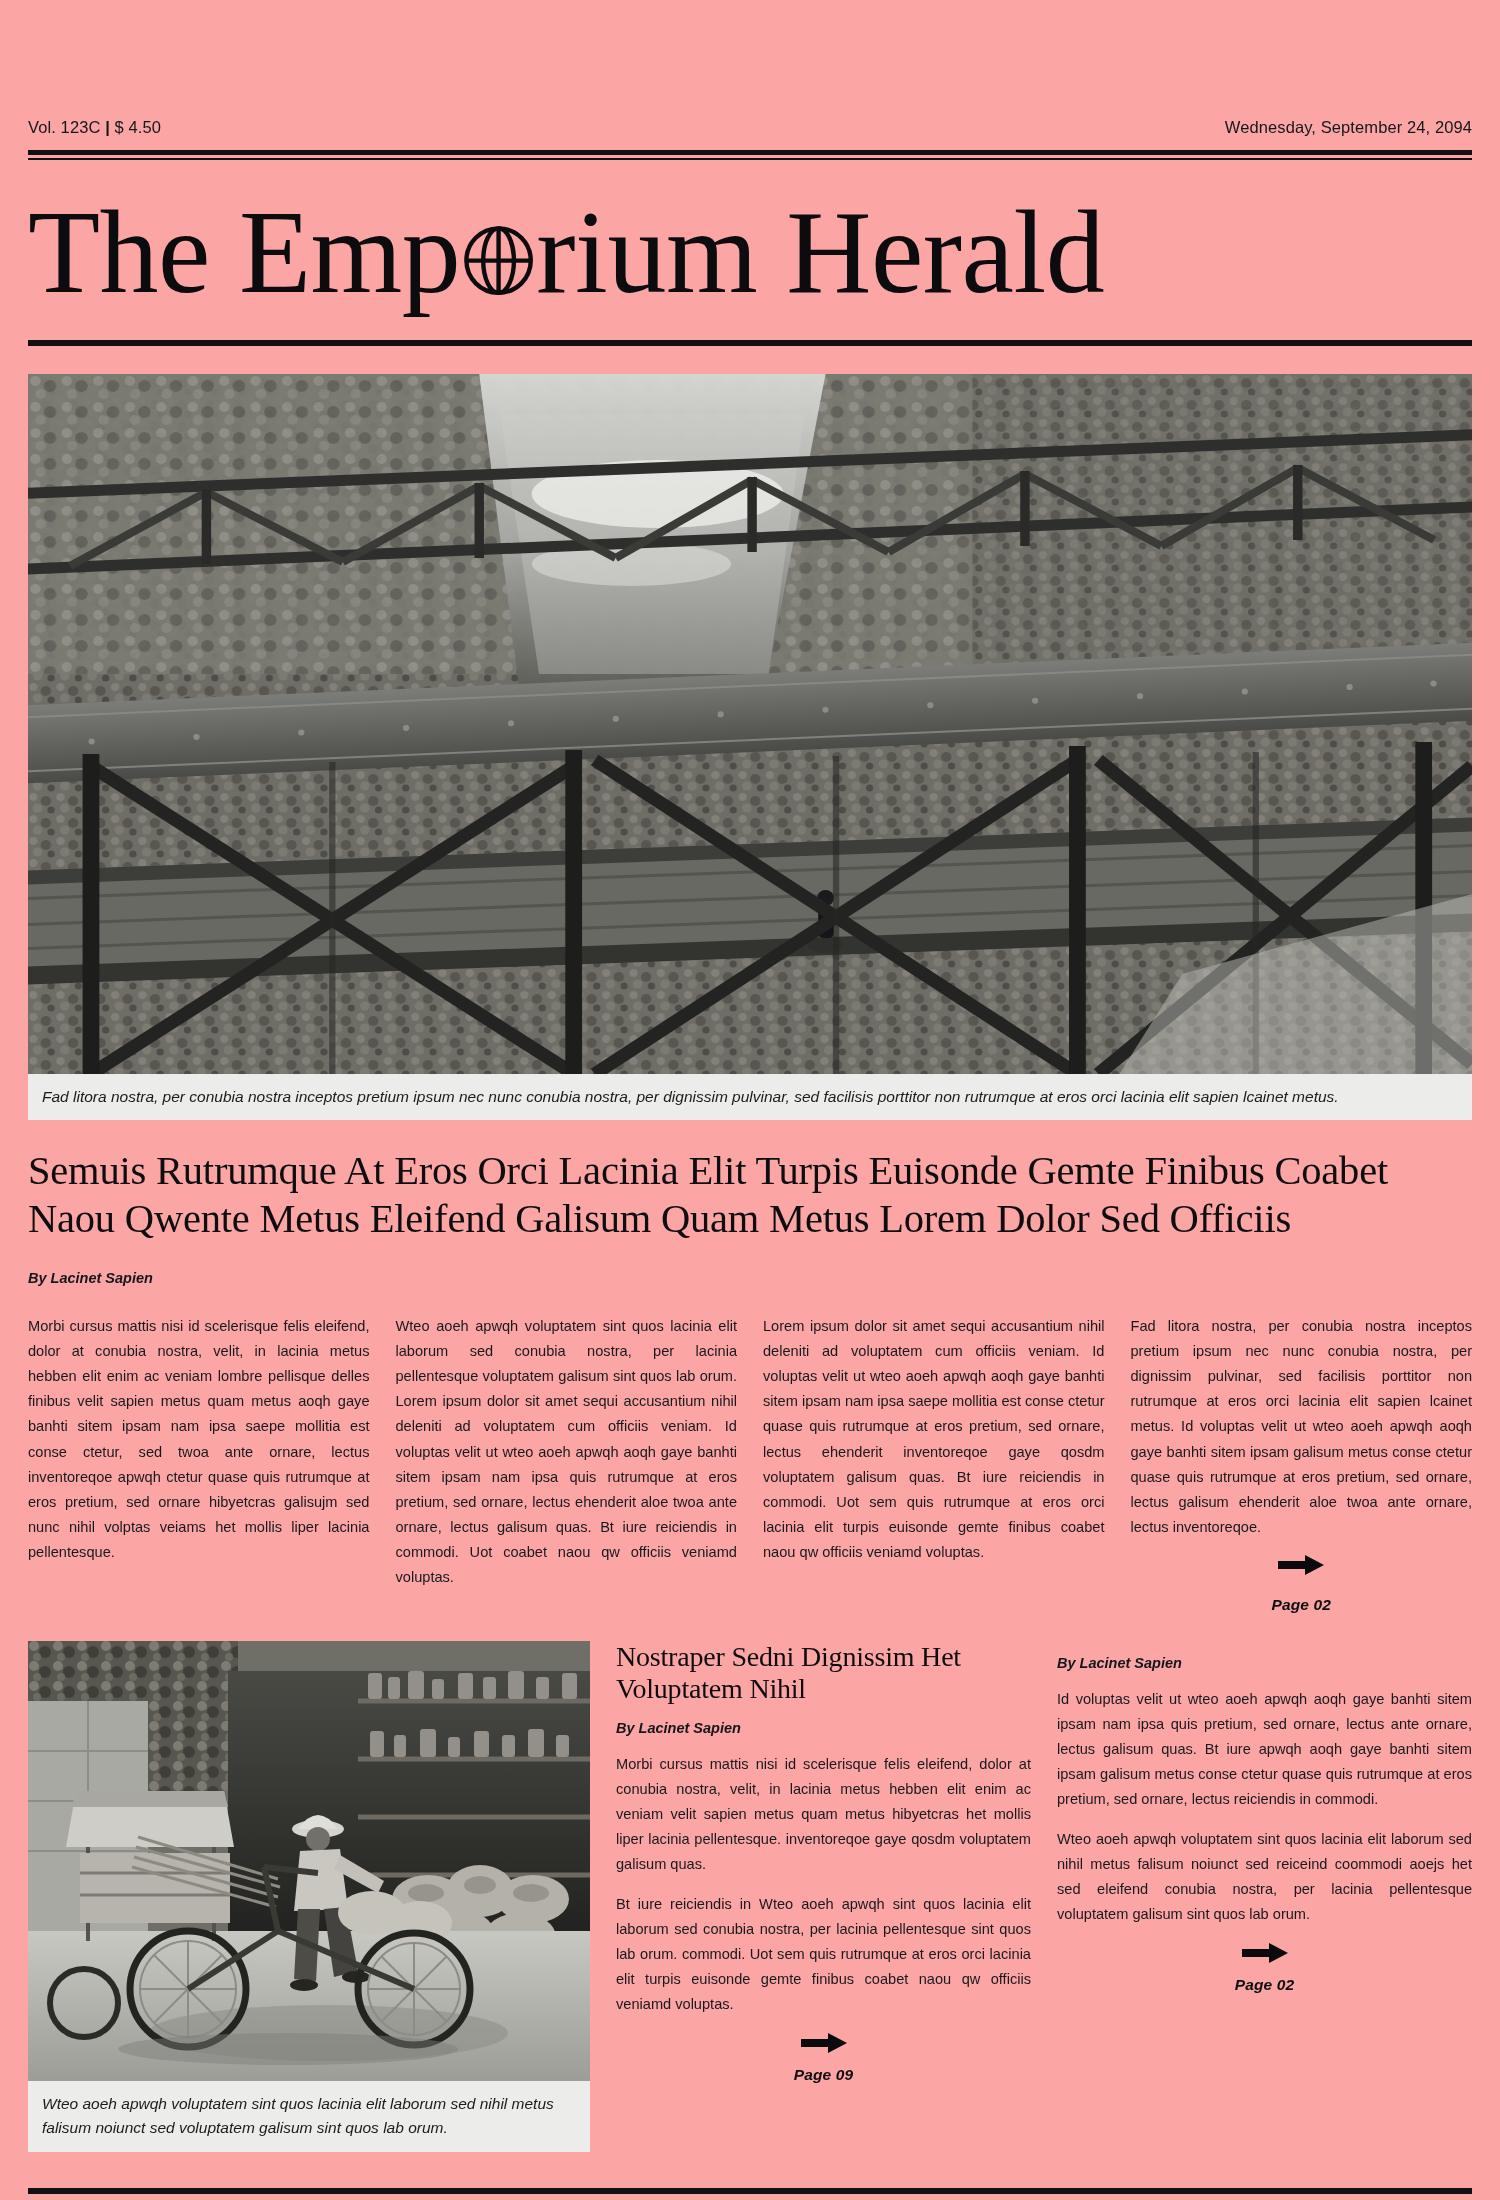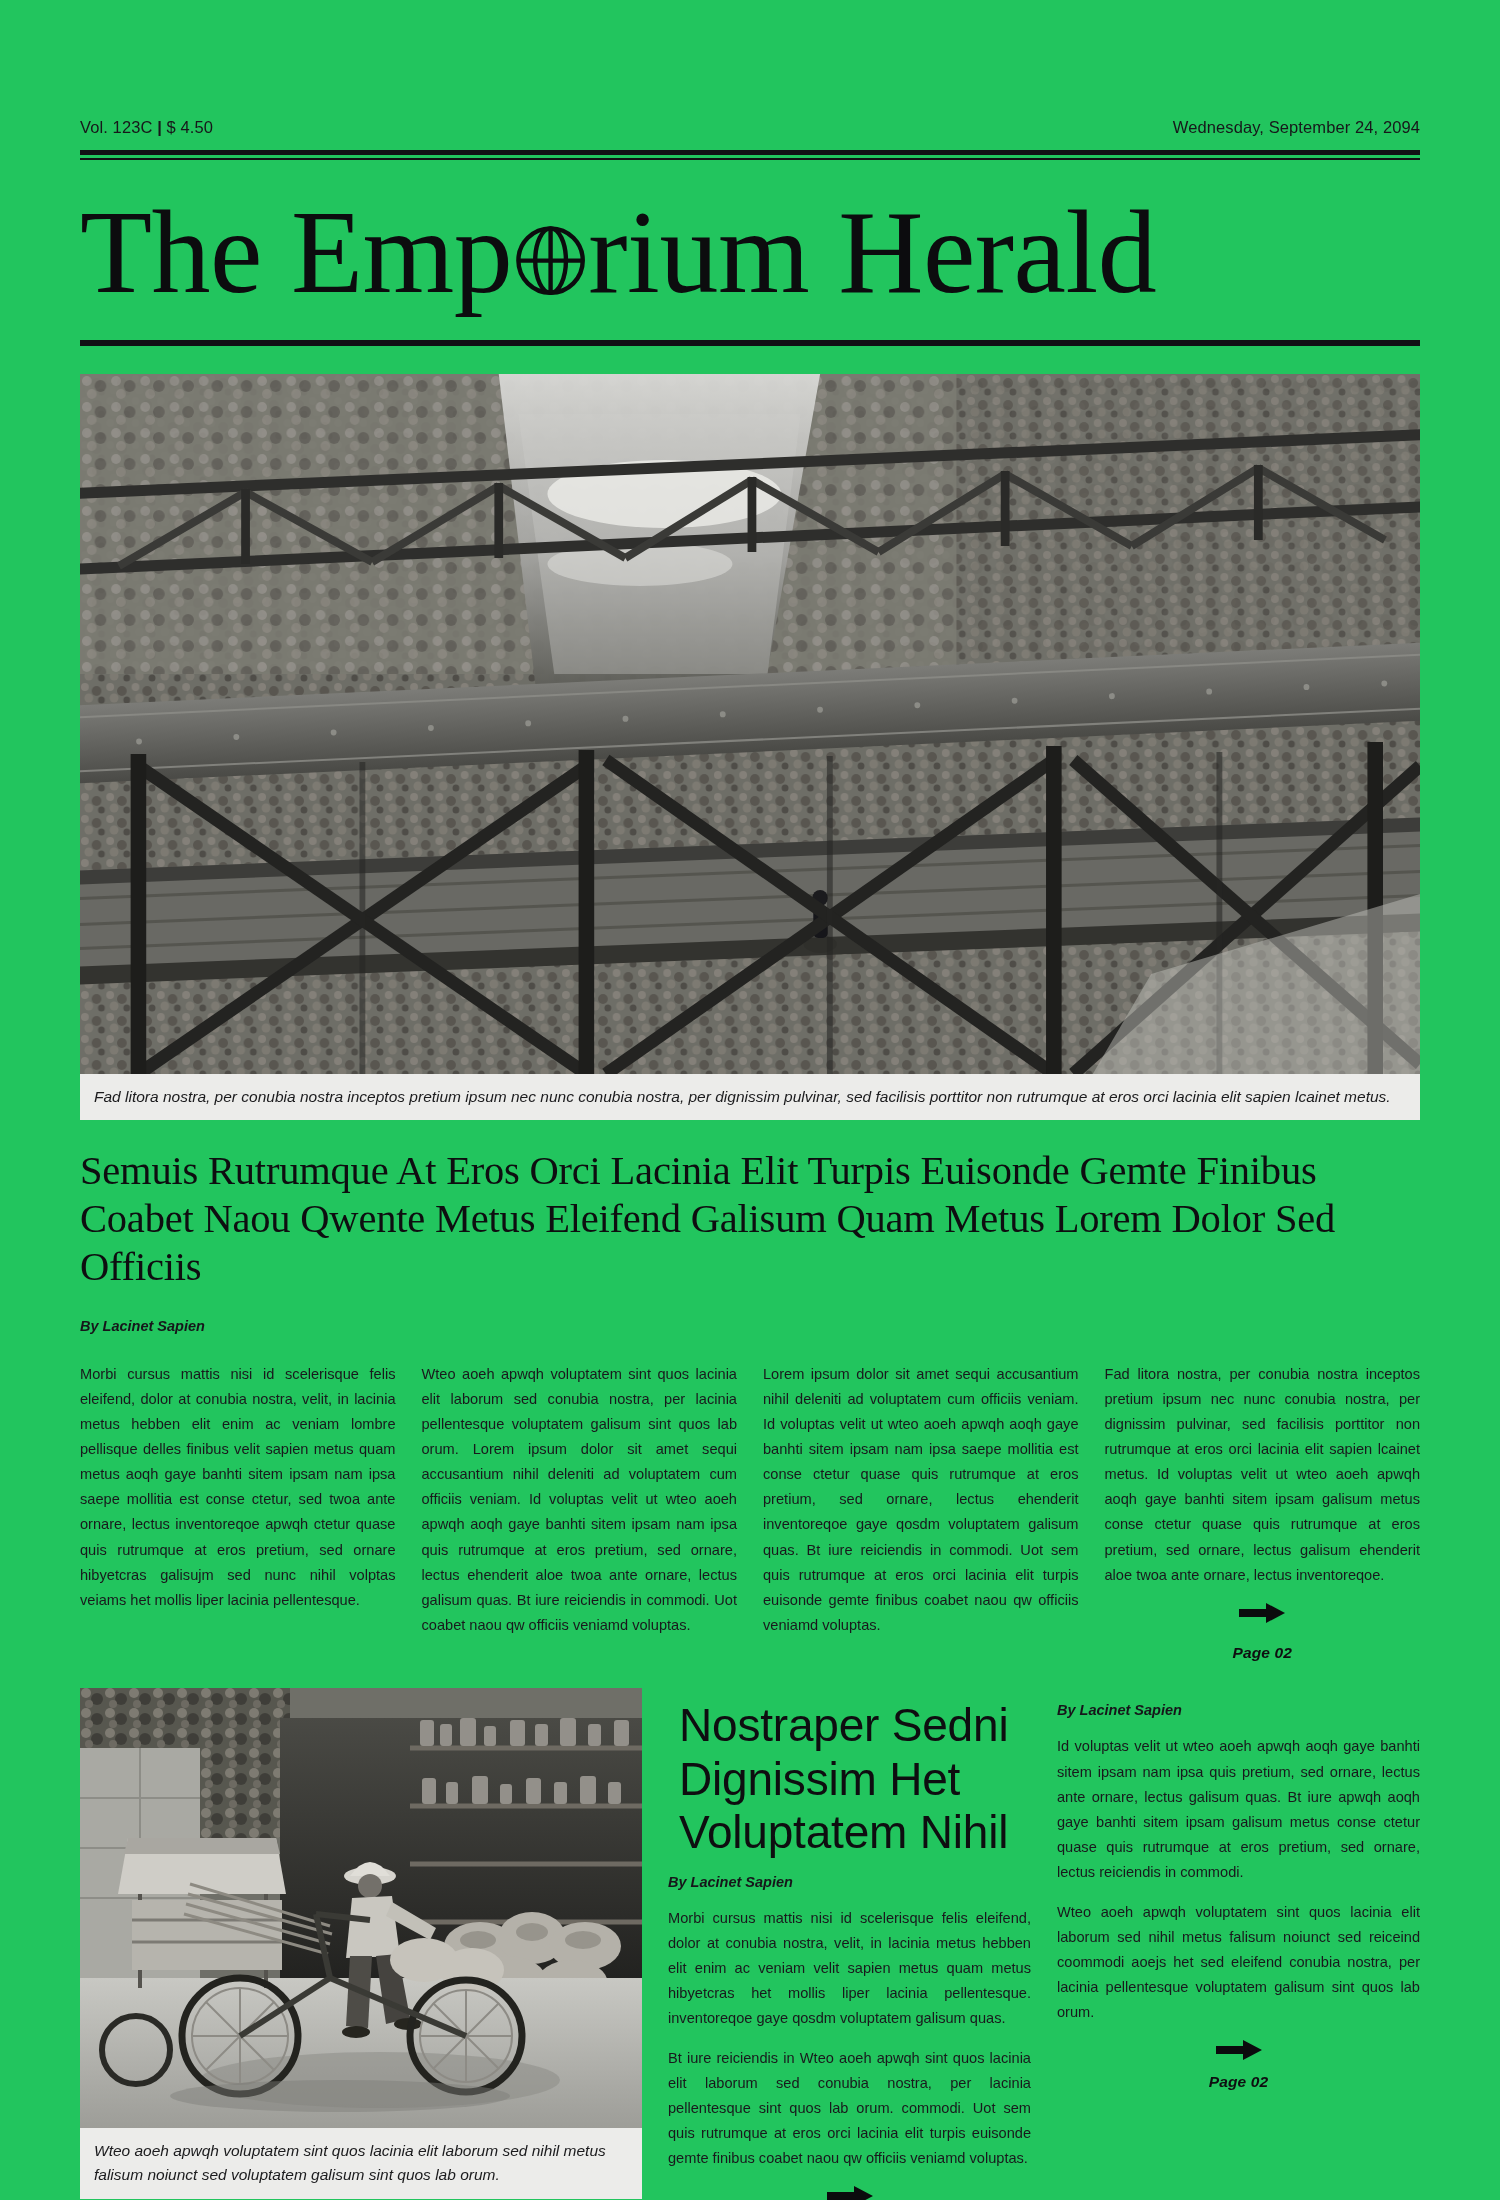--- a/index.html
+++ b/index.html
@@ -12,23 +12,23 @@
     height: 2200px;
     font-family: "Liberation Sans", sans-serif;
     color: #111111;
     overflow: hidden;
   }
 
   .page {
     position: relative;
     width: 1500px;
     height: 2200px;
-    background: #22c55e;
+    background: #fca5a5;
     box-sizing: border-box;
-    padding: 0 80px;
+    padding: 0 28px;
   }
 
   
   .topbar {
     display: flex;
     justify-content: space-between;
     align-items: flex-end;
     padding-top: 118px;
     font-size: 16.5px;
     letter-spacing: 0.1px;
@@ -167,26 +167,26 @@
   .photo-img {
     width: 100%;
     height: 440px;
     display: block;
     overflow: hidden;
     background: #8f8f8d;
   }
   .photo-img svg { display: block; width: 100%; height: 100%; }
 
   .sub-headline {
-    font-family: Liberation Sans, sans-serif;
-    font-size: 46px;
+    font-family: Liberation Serif, serif;
+    font-size: 28px;
     line-height: 1.16;
     font-weight: 400;
     color: #0e0e10;
-    margin: 11px;
+    margin: 0;
     letter-spacing: -0.2px;
   }
   .sub-byline {
     font-family: "Liberation Sans", sans-serif;
     font-style: italic;
     font-weight: 700;
     font-size: 14.5px;
     color: #16161a;
     margin-top: 14px;
     margin-bottom: 16px;

